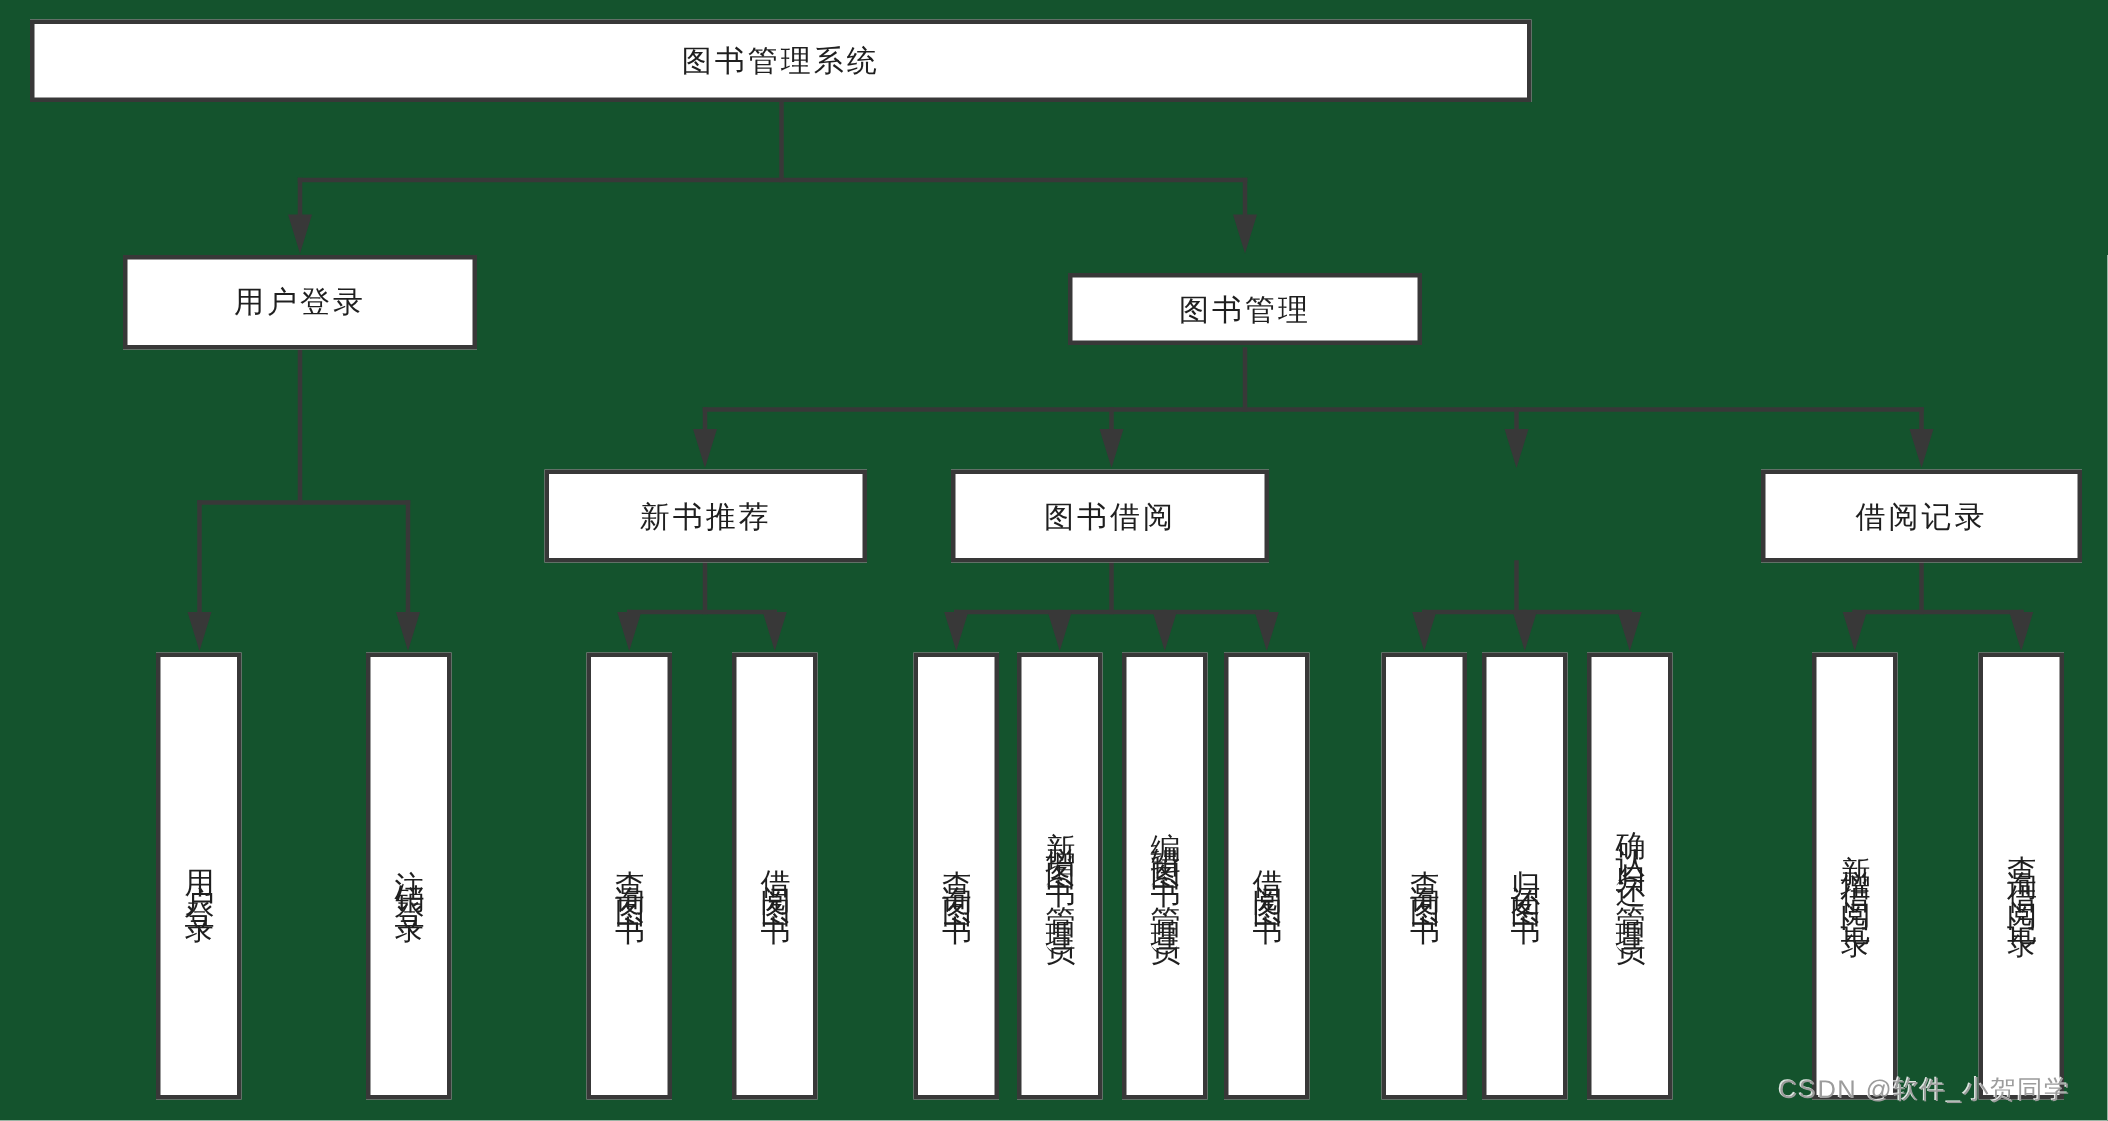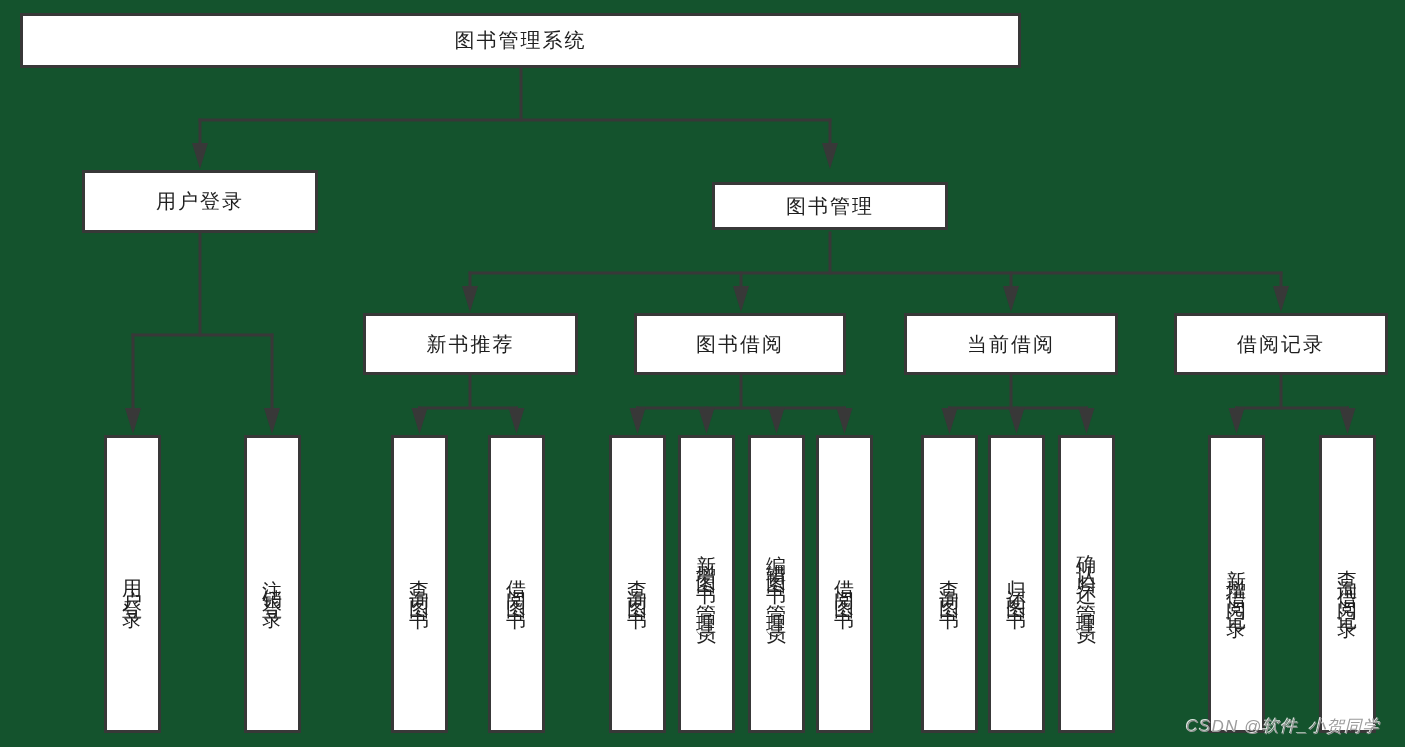--- a/index.html
+++ b/index.html
@@ -47,21 +47,20 @@
   .watermark {
     position: absolute;
     left: 1186px;
     top: 715px;
     z-index: 5;
     font-size: 17px;
     letter-spacing: 1px;
     color: #9c9c9c;
     text-shadow: -1px -1px 0 rgba(255,255,255,0.85);
     white-space: nowrap;
-    font-style: italic;
   }
 </style>
 </head>
 <body>
 
 <div class="canvas">
 
   <svg class="connectors" viewBox="0 0 1405 747" xmlns="http://www.w3.org/2000/svg">
     <g stroke="#383838" stroke-width="3" fill="none" stroke-linecap="square">
 
@@ -128,21 +127,20 @@
     </g>
   </svg>
 
   <div class="box" style="left:20px; top:13px; width:1001px; height:55px;">图书管理系统</div>
 
   <div class="box" style="left:82px; top:170px; width:236px; height:63px;">用户登录</div>
   <div class="box" style="left:712px; top:170px; width:236px; height:48px;margin-top:12px;">图书管理</div>
 
   <div class="box" style="left:363px; top:313px; width:215px; height:62px;text-align:right;">新书推荐</div>
   <div class="box" style="left:634px; top:313px; width:212px; height:62px;">图书借阅</div>
-  <div class="box" style="left:904px; top:313px; width:214px; height:62px;">当前借阅</div>
   <div class="box" style="left:1174px; top:313px; width:214px; height:62px;">借阅记录</div>
 
   <div class="box vbox" style="left:104px; top:435px; width:57px; height:298px;">用户登录</div>
   <div class="box vbox" style="left:244px; top:435px; width:57px; height:298px;">注销登录</div>
 
   <div class="box vbox" style="left:391px; top:435px; width:57px; height:298px;">查询图书</div>
   <div class="box vbox" style="left:488px; top:435px; width:57px; height:298px;">借阅图书</div>
 
   <div class="box vbox" style="left:609px; top:435px; width:57px; height:298px;">查询图书</div>
   <div class="box vbox" style="left:678px; top:435px; width:57px; height:298px;">新增图书（管理员）</div>

